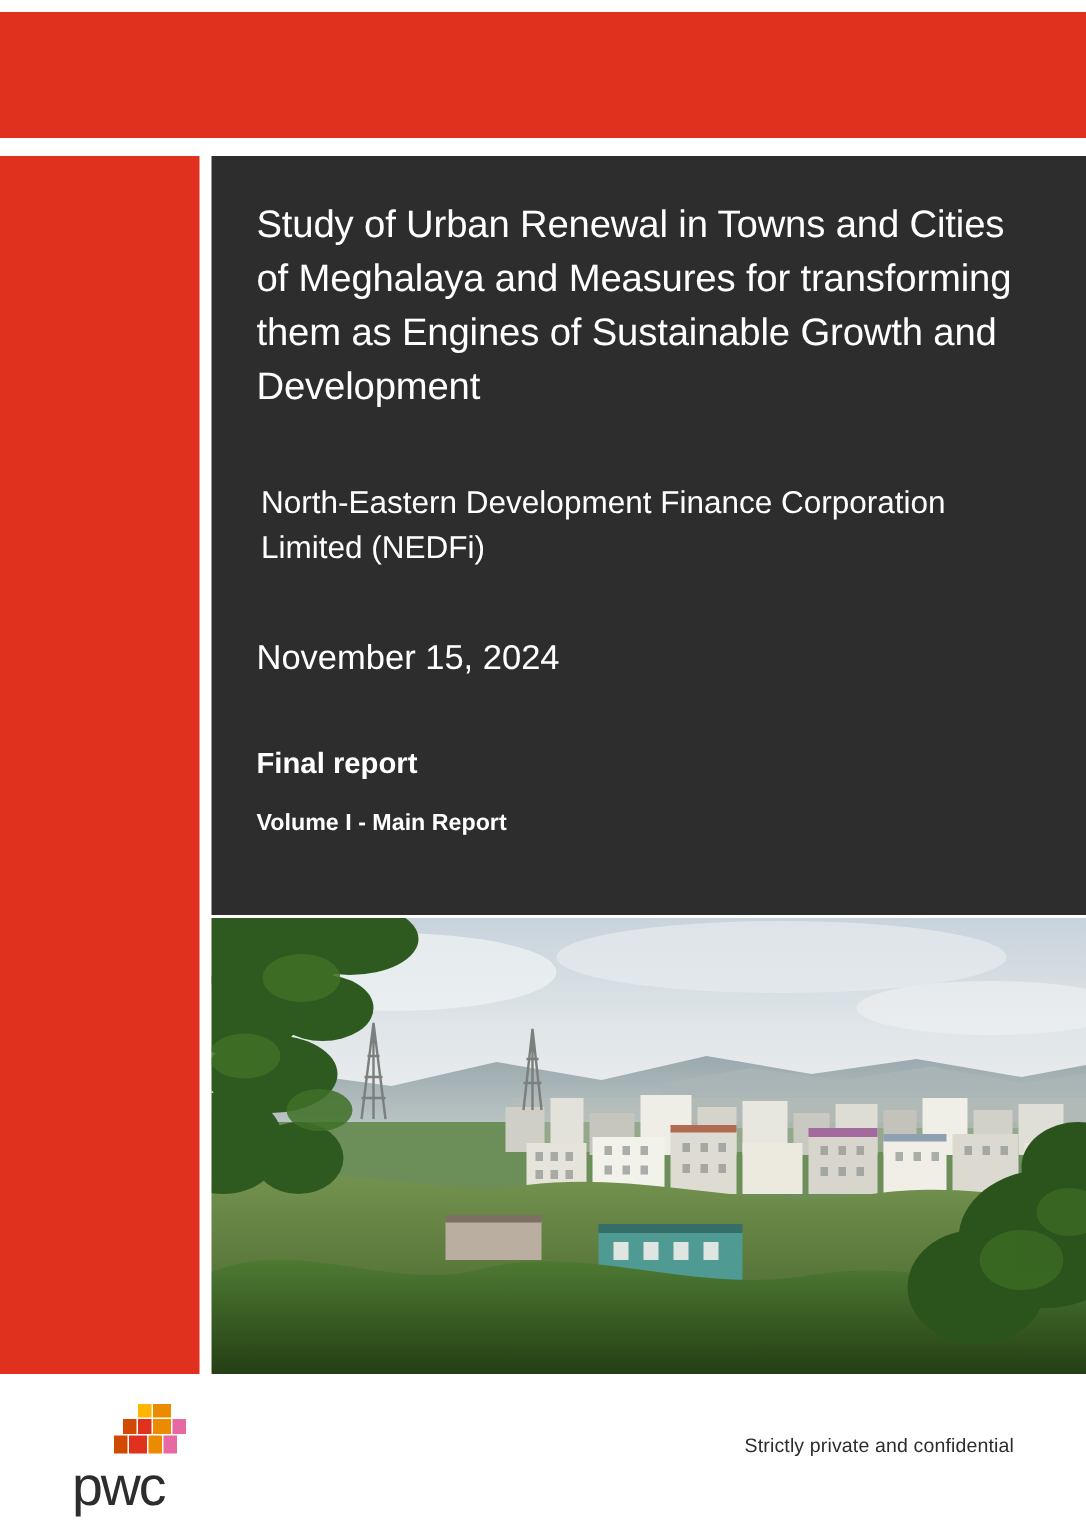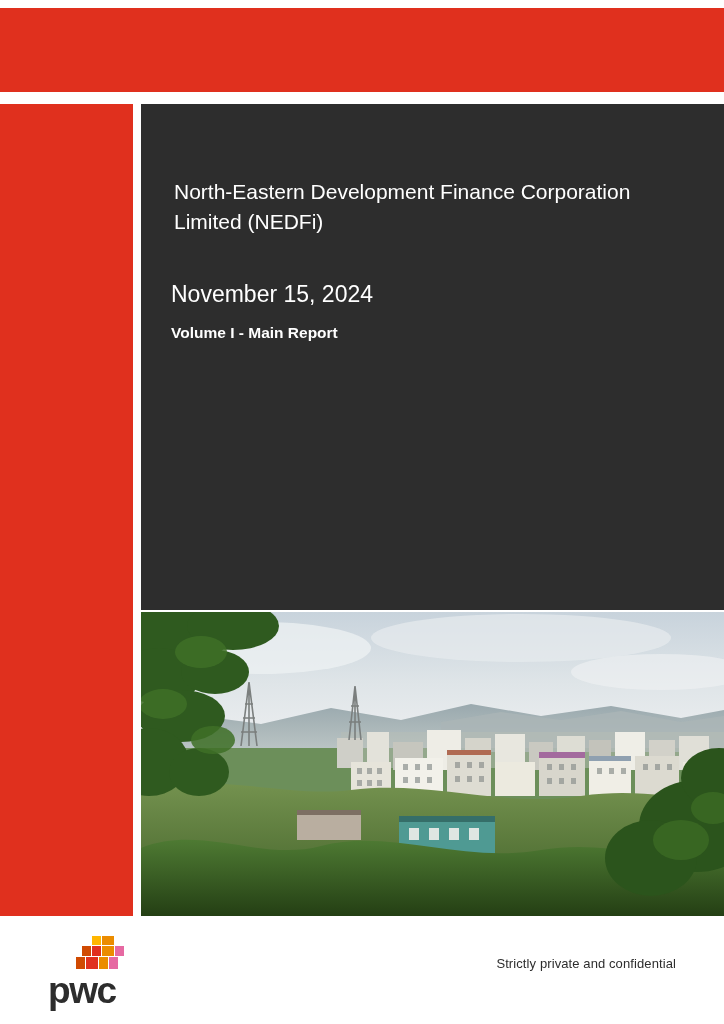--- a/index.html
+++ b/index.html
@@ -120,21 +120,21 @@
     left: 48px;
     top: 20px;
     width: 140px;
     height: 78px;
   }
   .pwc-wordmark {
     position: absolute;
     left: 0;
     top: 36px;
     font-size: 37px;
-    font-weight: bold;
+    font-weight: normal;
     letter-spacing: -1.4px;
     color: #2d2d2d;
     line-height: 38px;
   }
   .pwc-blocks {
     position: absolute;
     left: 28px;
     top: 0px;
     width: 64px;
     height: 34px;
@@ -152,22 +152,24 @@
   }
 </style>
 </head>
 <body>
 
 <div class="top-band"></div>
 
 <div class="left-band"></div>
 
 <div class="title-panel">
+  <h1 class="doc-title">Study of Urban Renewal in Towns and Cities of Meghalaya and Measures for transforming them as Engines of Sustainable Growth and Development</h1>
   <p class="client-name">North-Eastern Development Finance Corporation Limited (NEDFi)</p>
   <p class="doc-date">November 15, 2024</p>
+  <p class="report-type">Final report</p>
   <p class="volume-label">Volume I - Main Report</p>
 </div>
 
 <div class="cover-photo">
   <svg class="photo-svg" viewBox="0 0 583 304" preserveAspectRatio="none">
     <defs>
       <linearGradient id="sky" x1="0" y1="0" x2="0" y2="1">
         <stop offset="0%" stop-color="#c8d3dc"></stop>
         <stop offset="55%" stop-color="#dfe5e8"></stop>
         <stop offset="100%" stop-color="#eceef0"></stop>

